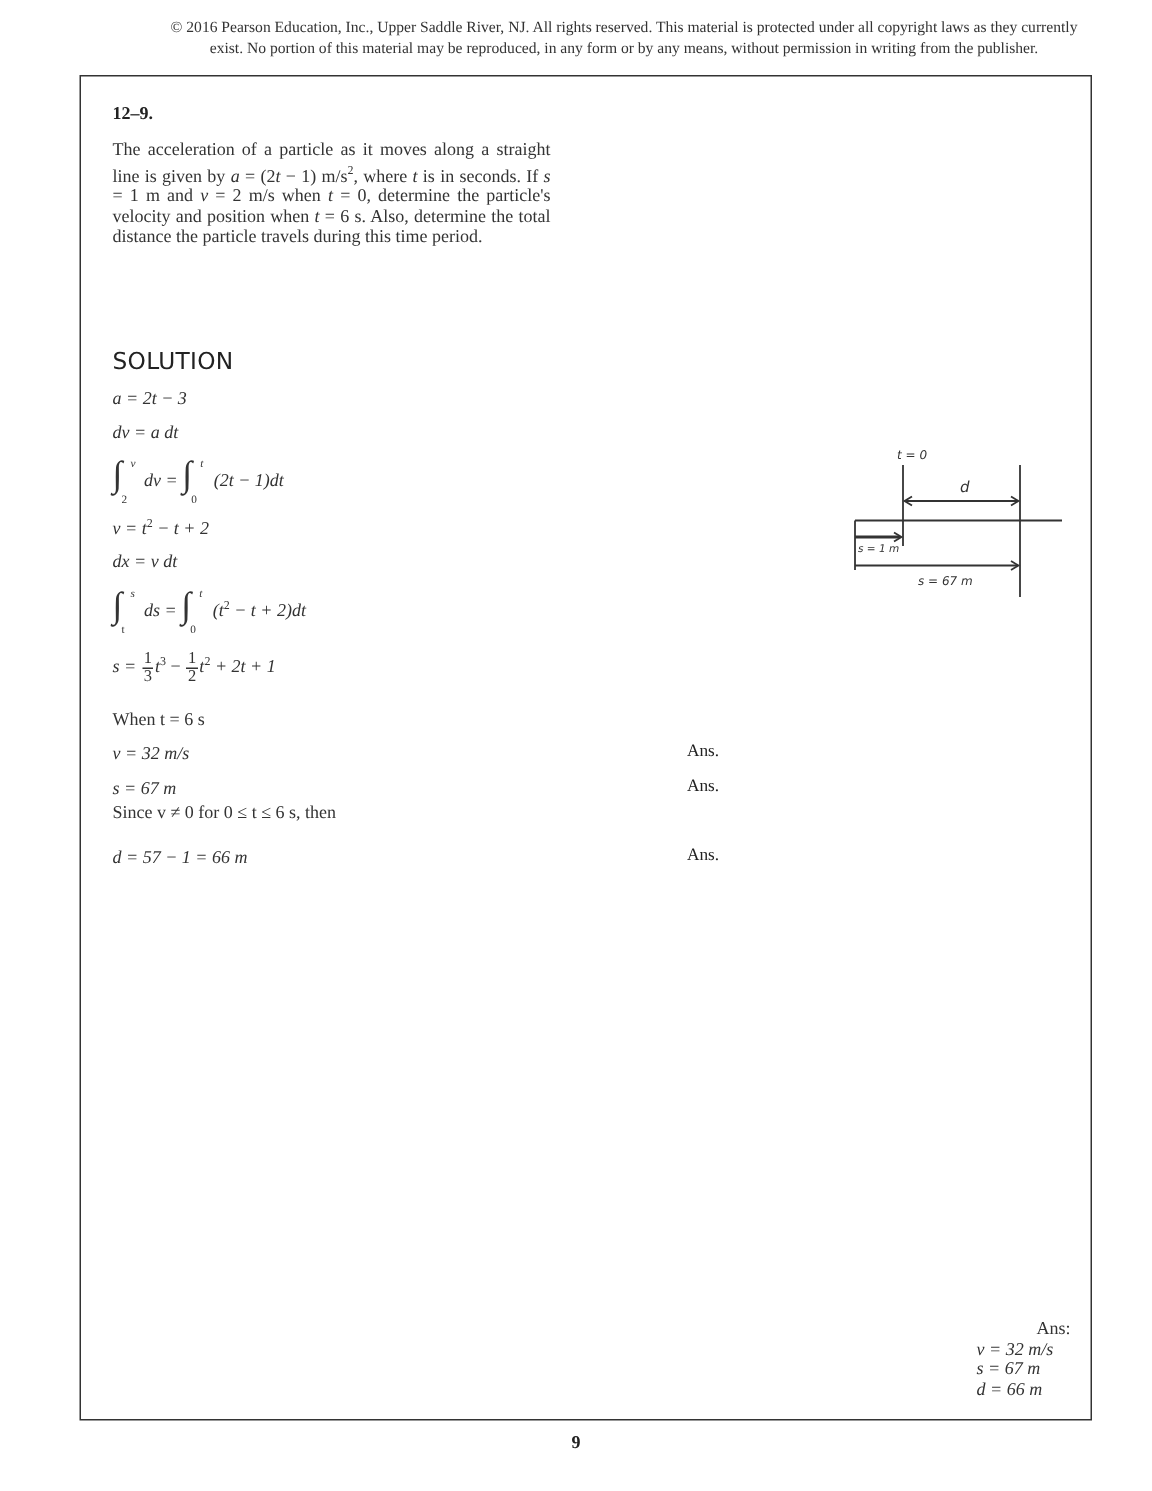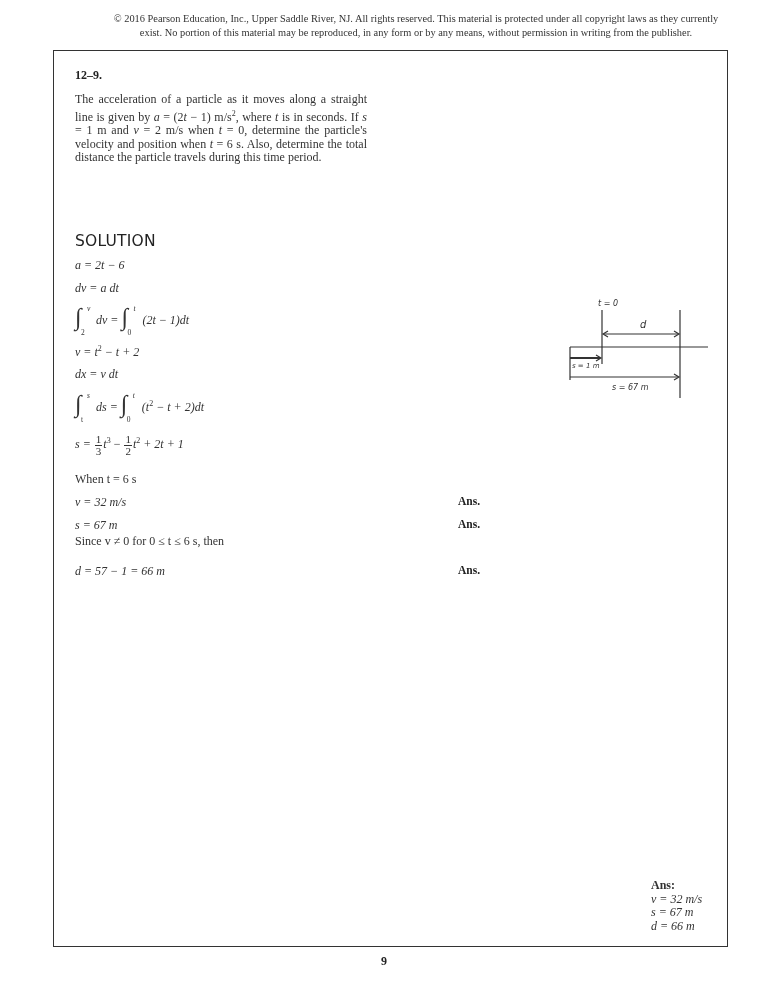--- a/index.html
+++ b/index.html
@@ -31,50 +31,50 @@
   }
   .eq i { font-style:italic; }
   .int { display:inline-block; position:relative; width:18px; height:26px; vertical-align:middle; }
   .int .sign { position:absolute; left:0; top:-4px; font-size:24px; font-style:italic; line-height:26px; }
   .int .up { position:absolute; left:12px; top:-4px; font-size:7.5px; font-style:italic; }
   .int .lo { position:absolute; left:6px; top:20px; font-size:7.5px; }
   .frac { display:inline-block; vertical-align:middle; text-align:center; font-size:11px; line-height:11px; margin:0 1px; }
   .frac .num { display:block; border-bottom:1px solid #333; padding:0 1px; }
   .frac .den { display:block; }
   .ans-mark {
-    position:absolute; left:458px; font-weight:bold; font-size:11.5px;
+    position:absolute; left:458px; font-weight:normal; font-size:11.5px;
   }
   .diagram {
     position:absolute; left:560px; top:298px; width:160px; height:104px;
   }
   .answer-box {
     position:absolute; left:651px; top:879px; font-size:12px; line-height:13.5px; color:#333;
   }
-  .answer-box .title { font-weight:bold; }
+  .answer-box .title { font-weight:normal;margin-left:40px; }
   .page-number {
     position:absolute; left:0; width:768px; top:954px; text-align:center; font-weight:bold; font-size:12px;
   }
 </style>
 </head>
 <body>
 
 <div class="copyright">
   <div>© 2016 Pearson Education, Inc., Upper Saddle River, NJ.  All rights reserved. This material is protected under all copyright laws as they currently</div>
   <div>exist. No portion of this material may be reproduced, in any form or by any means, without permission in writing from the publisher.</div>
 </div>
 
 <div class="frame"></div>
 
 <div class="problem-number">12–9.</div>
 
 <div class="problem-text"><span>The acceleration of a particle as it moves along a straight line is given by </span><i>a</i><span> = (2</span><i>t</i><span> − 1) m/s</span><sup style="font-size:8px">2</sup><span>, where </span><i>t</i><span> is in seconds. If </span><i>s</i><span> = 1 m  and  </span><i>v</i><span> = 2 m/s  when  </span><i>t</i><span> = 0,  determine  the particle's  velocity  and  position  when  </span><i>t</i><span> = 6 s.  Also, determine the total distance the particle travels during this time period.</span></div>
 
 <div class="solution-heading">SOLUTION</div>
 
-<div class="eq" style="top:258px"><i>a = 2t − 6</i></div>
+<div class="eq" style="top:258px"><i>a = 2t − 3</i></div>
 <div class="eq" style="top:281px"><i>dv = a dt</i></div>
 
 <div class="eq" style="top:308px">
   <span class="int"><span class="sign">∫</span><span class="up">v</span><span class="lo">2</span></span>
   <i>dv =</i>
   <span class="int"><span class="sign">∫</span><span class="up">t</span><span class="lo">0</span></span>
   <i>(2t − 1)dt</i>
 </div>
 
 <div class="eq" style="top:344px"><i>v = t</i><sup style="font-size:8px">2</sup><i> − t + 2</i></div>

